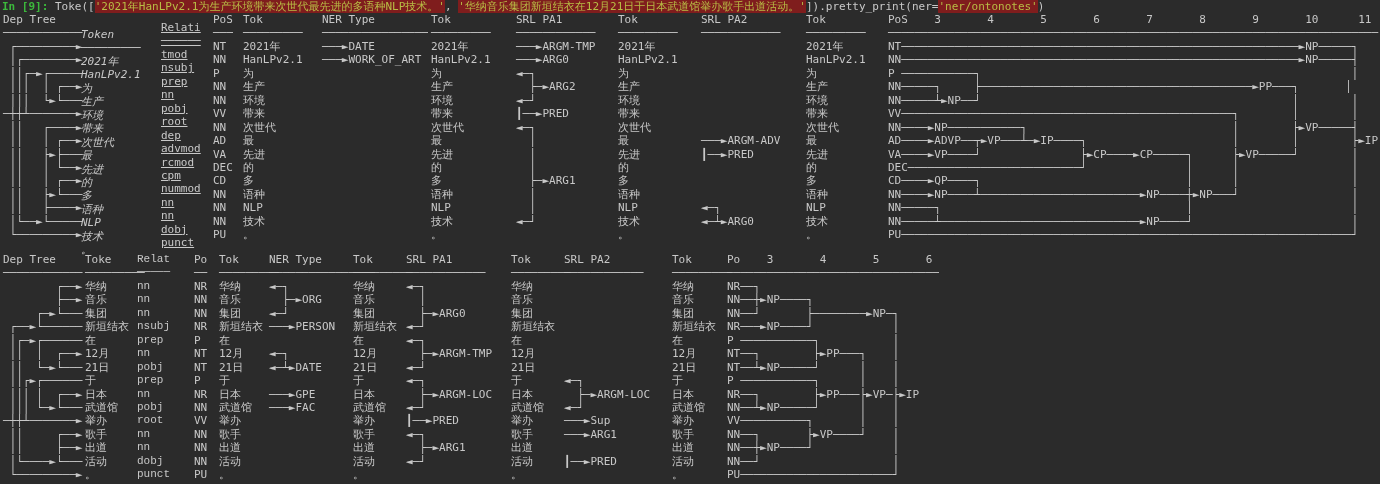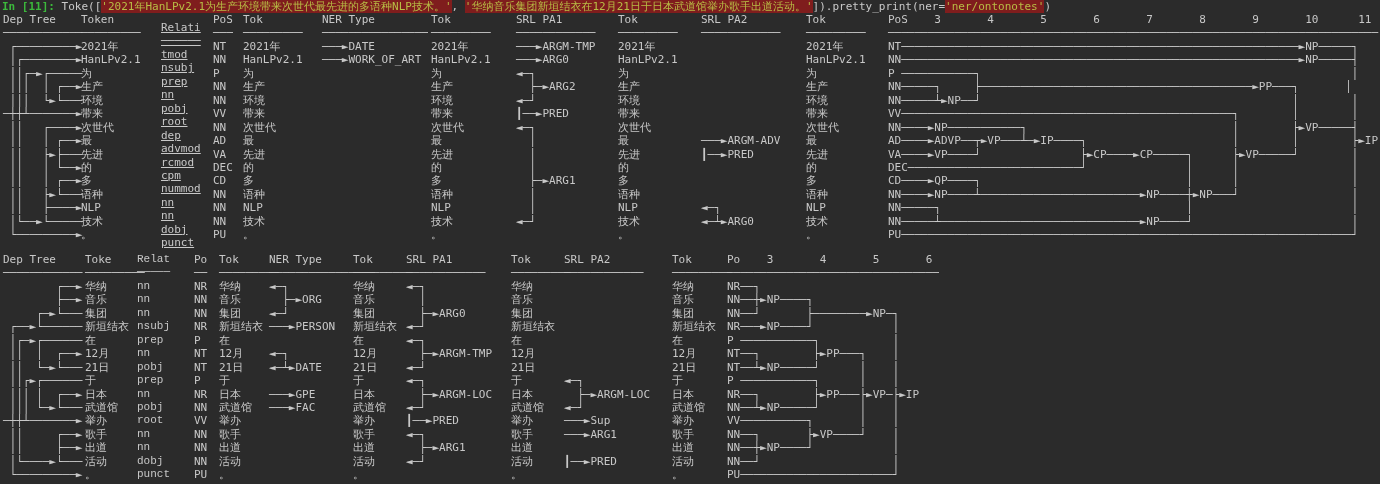--- a/index.html
+++ b/index.html
@@ -19,40 +19,40 @@
   .col{
     position:absolute;
     font-size:11px;line-height:13.45px;white-space:pre;
     color:#c8c8c8;margin:1px;
   }
 </style>
 </head>
 <body>
 
 <div id="terminal">
-  <div class="prompt-line"><span class="prompt-prefix">In [11]: </span><span>Toke([</span><span class="code-str">'2021年HanLPv2.1为生产环境带来次世代最先进的多语种NLP技术。'</span><span>, </span><span class="code-str">'华纳音乐集团新垣结衣在12月21日于日本武道馆举办歌手出道活动。'</span><span>]).pretty_print(ner=</span><span class="code-str">'ner/ontonotes'</span><span>)</span></div>
+  <div class="prompt-line"><span class="prompt-prefix">In [9]: </span><span>Toke([</span><span class="code-str">'2021年HanLPv2.1为生产环境带来次世代最先进的多语种NLP技术。'</span><span>, </span><span class="code-str">'华纳音乐集团新垣结衣在12月21日于日本武道馆举办歌手出道活动。'</span><span>]).pretty_print(ner=</span><span class="code-str">'ner/ontonotes'</span><span>)</span></div>
   <div id="tables">
       <pre class="col" style="left: 2px; top: 12px;">Dep Tree
 ────────────
  ┌─────────►
  │┌────────►
  ││┌─►┌─────
  │││  │ ┌──►
  │││  └►└───
 ─┼┼┴───────►
  ││   ┌────►
  ││   │ ┌──►
  ││   ├►├───
  ││   │ └──►
  ││   │ ┌──►
  ││   ├►└───
  ││   ├────►
  │└──►└─────
  └─────────►</pre>
-      <pre class="col" style="left: 80px; top: 12px;">Token
+      <pre class="col" style="left: 80px; top: 27px; font-style: italic;">Token
 ─────────
 2021年
 HanLPv2.1
 为
 生产
 环境
 带来
 次世代
 最
 先进

